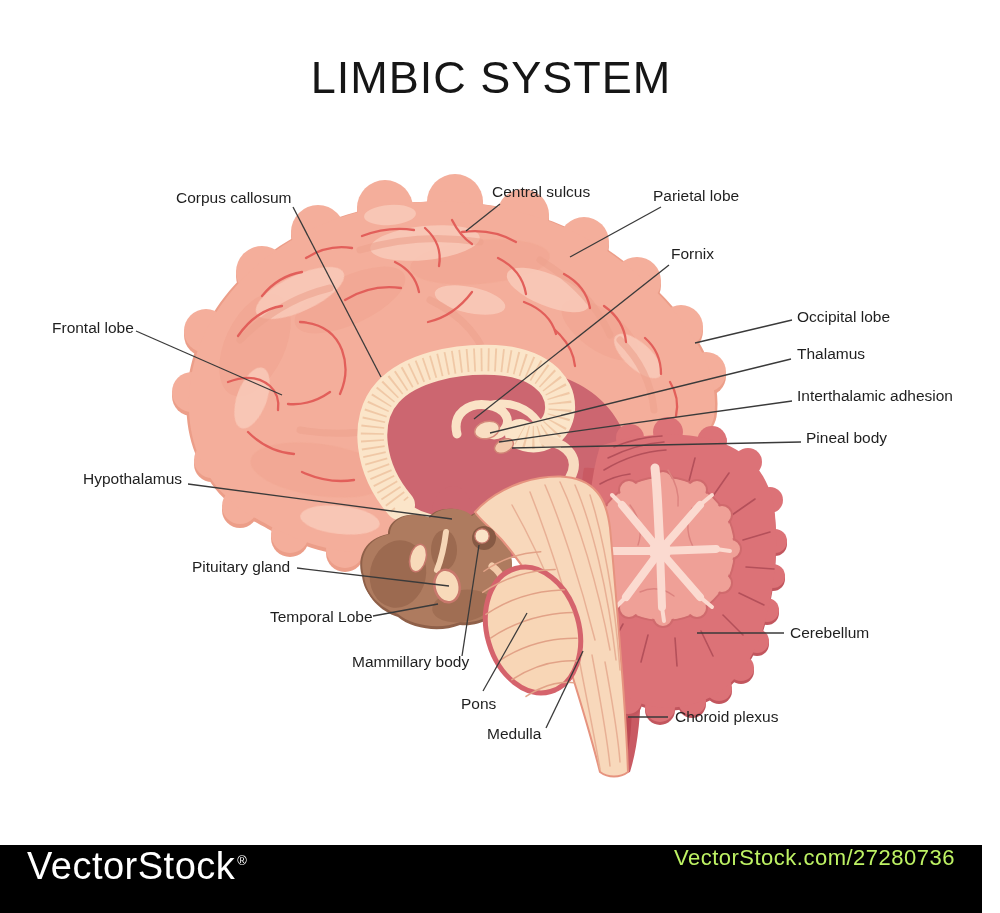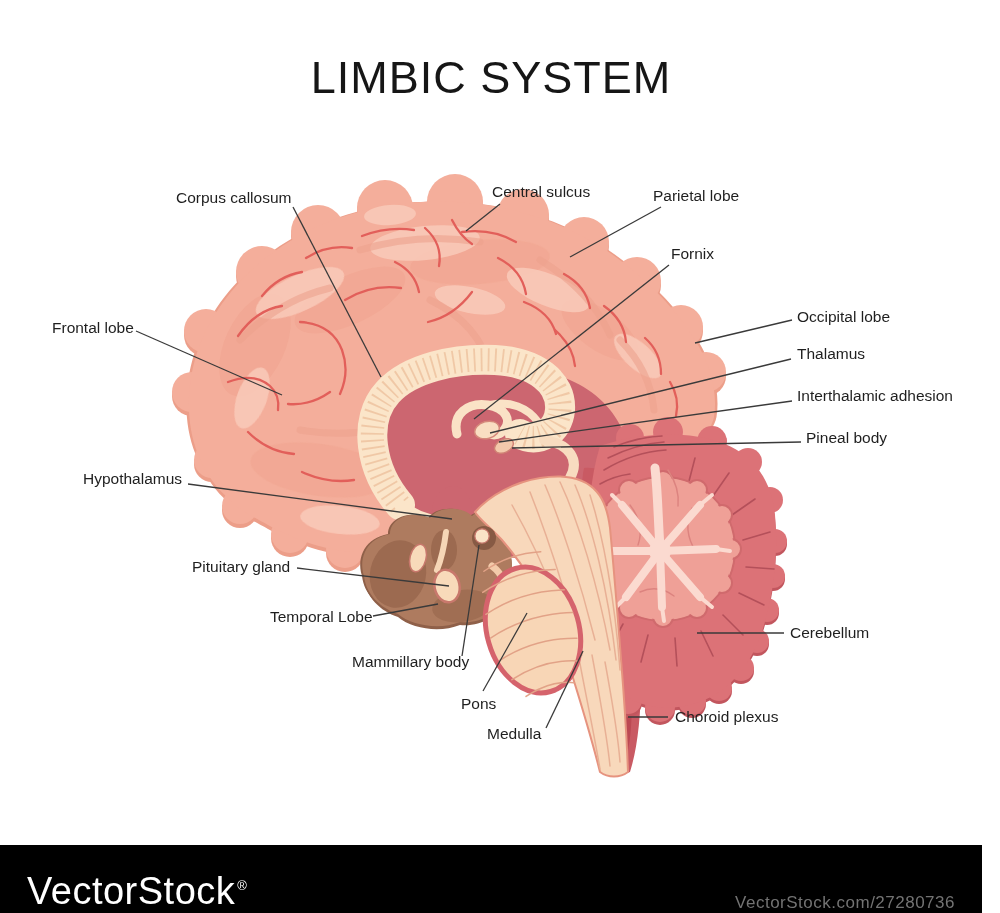--- a/index.html
+++ b/index.html
@@ -4,25 +4,25 @@
 <style>
   html,body{margin:0;padding:0;background:#fff;}
   .stage{position:relative;width:982px;height:913px;background:#ffffff;overflow:hidden;
          font-family:"Liberation Sans",sans-serif;}
   .title{position:absolute;top:52px;left:0;width:100%;text-align:center;
          font-size:45px;font-weight:400;letter-spacing:1px;color:#161616;}
   .art{position:absolute;left:0;top:0;}
   .leader{stroke:#3a3a3a;stroke-width:1.3;}
   .lbl{font-family:"Liberation Sans",sans-serif;font-size:15.5px;fill:#1f1f1f;}
   .bar{position:absolute;left:0;bottom:0;width:100%;height:68px;background:#000;
-       display:flex;align-items:flex-end;justify-content:space-between;
+       display:flex;align-items:flex-start;justify-content:space-between;
        box-sizing:border-box;padding:0 27px;}
   .brand{color:#fff;font-size:38px;letter-spacing:0.5px;}
   .brand .reg{font-size:13px;position:relative;top:-14px;margin-left:2px;}
-  .url{color:#737373;font-size:17px;letter-spacing:0.5px;}
+  .url{color:#bef264;font-size:22px;letter-spacing:0.5px;}
 </style>
 </head>
 <body>
 
 <div class="stage">
 
   <div class="title">LIMBIC SYSTEM</div>
 
   <svg class="art" width="1000" height="913" viewBox="0 0 1000 913">
 

